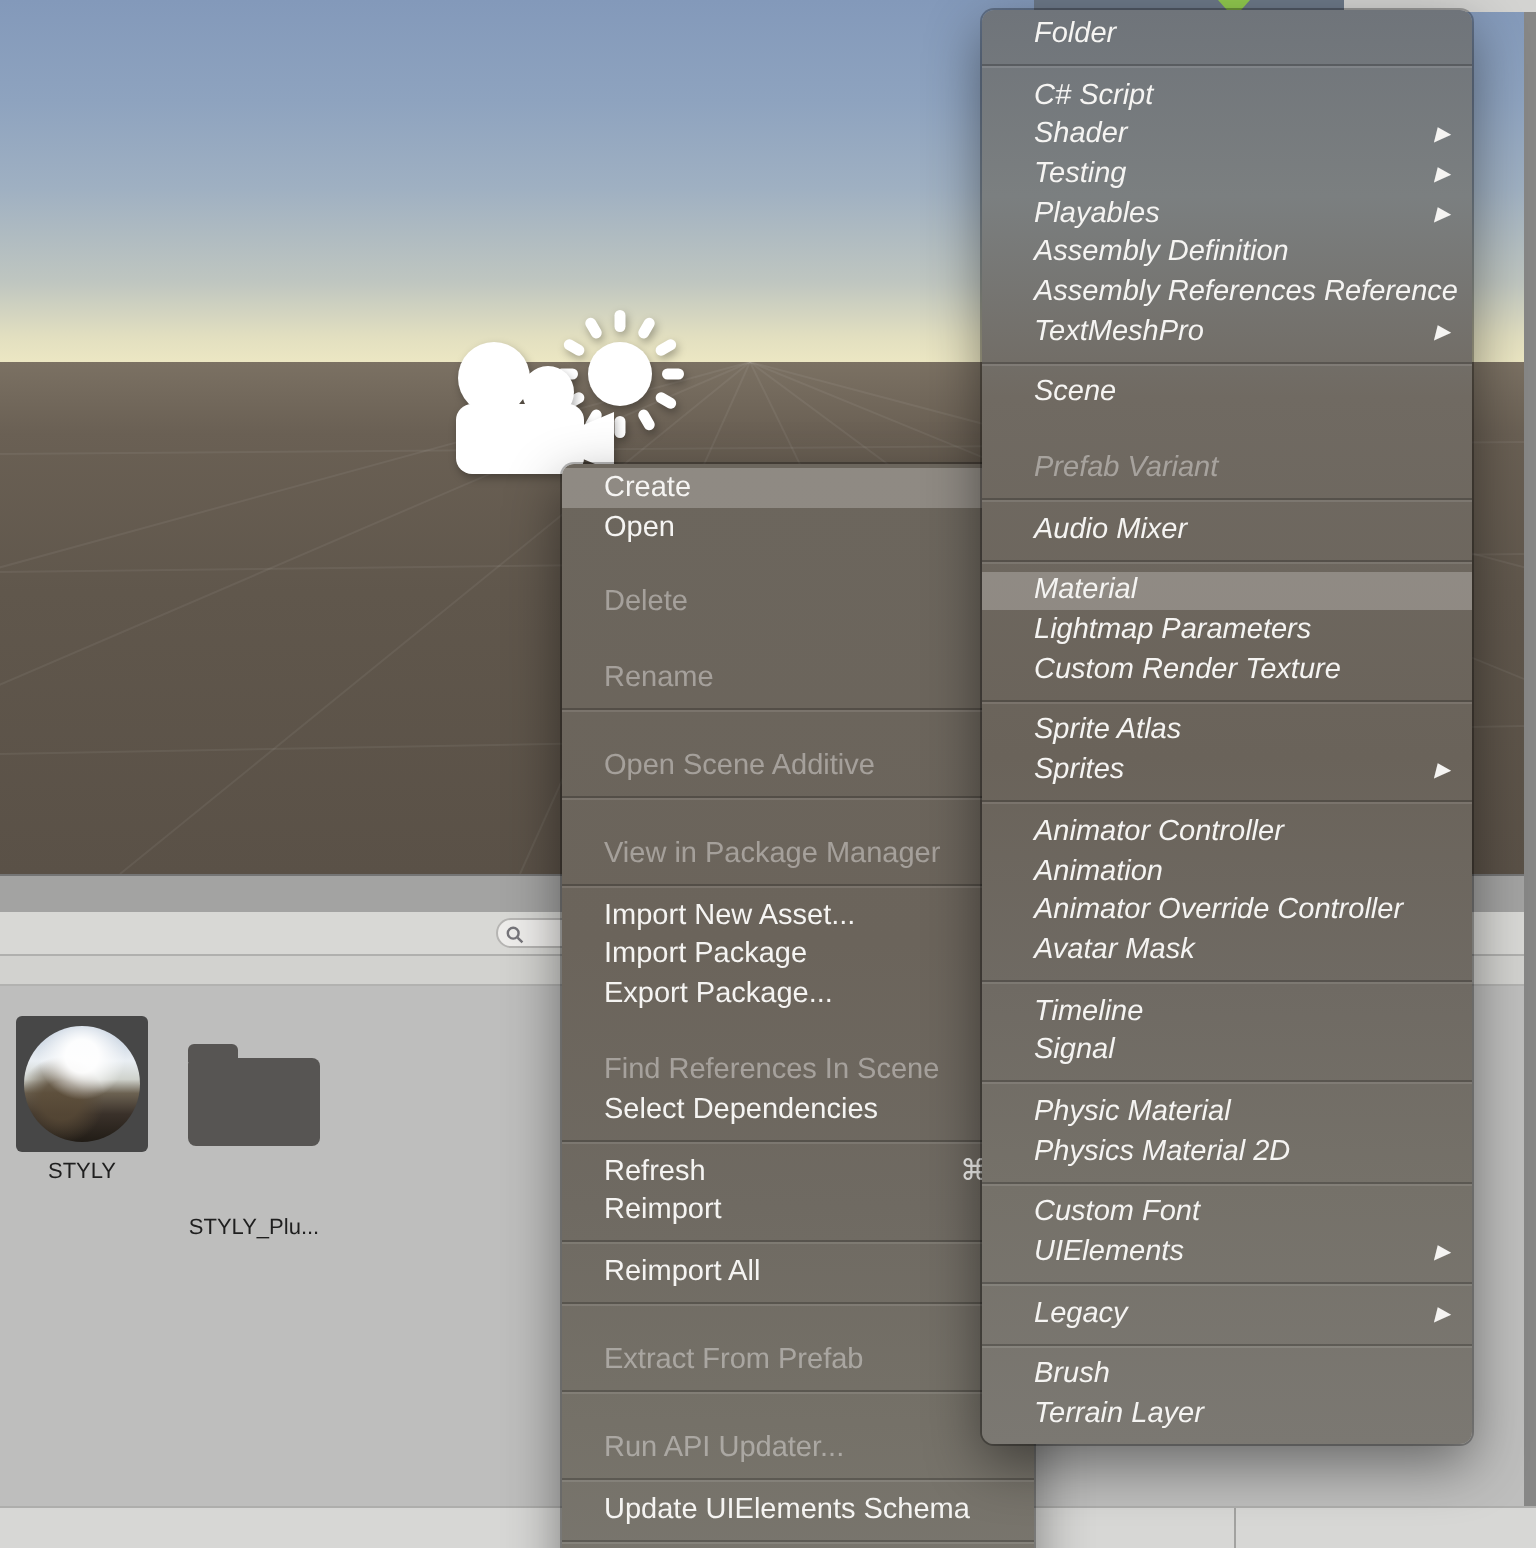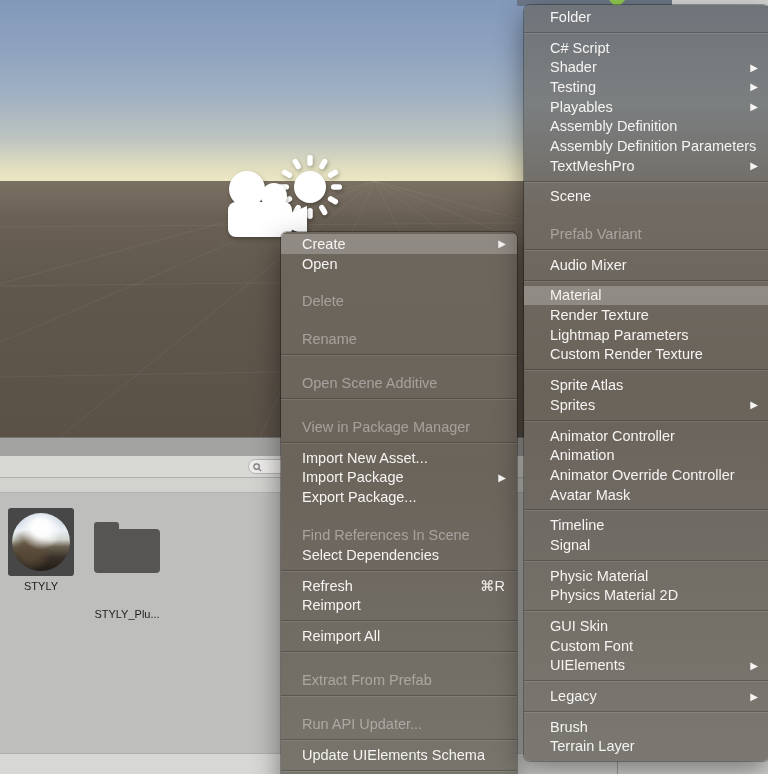--- a/index.html
+++ b/index.html
@@ -56,22 +56,22 @@
   .collab-arrow{position:absolute;left:609px;top:0;width:0;height:0;z-index:2;
           border-left:8px solid transparent;border-right:8px solid transparent;border-top:9px solid #90c94e;}
   .sliver{position:absolute;left:762px;top:6px;width:6px;height:747px;background:#878786;}
 
   
   .menu{position:absolute;border-radius:6px;padding:2px 0 5px;z-index:10;overflow:hidden;
         box-shadow:0 10px 28px rgba(0,0,0,.45), 0 0 0 1px rgba(0,0,0,.28);
         color:#f5f4f2;font-size:14.5px;}
   #left-menu{left:281px;top:232px;width:236px;
         background:linear-gradient(180deg,#6c665d 0%,#6b645b 40%,#6f6a62 62%,#757168 80%,#7b7871 100%);}
-  #sub-menu{left:524px;top:5px;width:245px;
-        background:linear-gradient(180deg,#6f747a 0%,#7b7f80 13%,#706a62 27%,#6a635a 52%,#6f6a63 68%,#757169 82%,#7b7872 100%);}
+  #sub-menu{left:491px;top:5px;width:245px;
+        background:linear-gradient(180deg,#6f747a 0%,#7b7f80 13%,#706a62 27%,#6a635a 52%,#6f6a63 68%,#757169 82%,#7b7872 100%);font-style:italic;}
   .mi{display:flex;align-items:center;height:19.8px;padding:0 12px 0 21px;white-space:nowrap;}
   #sub-menu .mi{height:19.7px;padding-left:26px;}
   .mi.dis{color:rgba(245,244,242,.42);margin-top:18px;}
   .mi.hl{background:rgba(255,255,255,.24);}
   .mi .right{margin-left:auto;}
   .mi .arrow{margin-left:auto;font-size:10px;letter-spacing:-1px;}
   .sep{height:1px;margin:5px 0;background:rgba(0,0,0,.22);box-shadow:0 1px 0 rgba(255,255,255,.10);}
 </style>
 </head>
 <body>
@@ -244,21 +244,21 @@
         <span class="arrow">▶</span>
       </div>
       <div class="mi">
         <span>Playables</span>
         <span class="arrow">▶</span>
       </div>
       <div class="mi">
         <span>Assembly Definition</span>
       </div>
       <div class="mi">
-        <span>Assembly Definition Parameters</span>
+        <span>Assembly References Reference</span>
       </div>
       <div class="mi">
         <span>TextMeshPro</span>
         <span class="arrow">▶</span>
       </div>
       <div class="sep"></div>
       <div class="mi">
         <span>Scene</span>
       </div>
       <div class="mi dis">
@@ -266,23 +266,20 @@
       </div>
       <div class="sep"></div>
       <div class="mi">
         <span>Audio Mixer</span>
       </div>
       <div class="sep"></div>
       <div class="mi hl">
         <span>Material</span>
       </div>
       <div class="mi">
-        <span>Render Texture</span>
-      </div>
-      <div class="mi">
         <span>Lightmap Parameters</span>
       </div>
       <div class="mi">
         <span>Custom Render Texture</span>
       </div>
       <div class="sep"></div>
       <div class="mi">
         <span>Sprite Atlas</span>
       </div>
       <div class="mi">
@@ -310,23 +307,20 @@
         <span>Signal</span>
       </div>
       <div class="sep"></div>
       <div class="mi">
         <span>Physic Material</span>
       </div>
       <div class="mi">
         <span>Physics Material 2D</span>
       </div>
       <div class="sep"></div>
-      <div class="mi">
-        <span>GUI Skin</span>
-      </div>
       <div class="mi">
         <span>Custom Font</span>
       </div>
       <div class="mi">
         <span>UIElements</span>
         <span class="arrow">▶</span>
       </div>
       <div class="sep"></div>
       <div class="mi">
         <span>Legacy</span>

